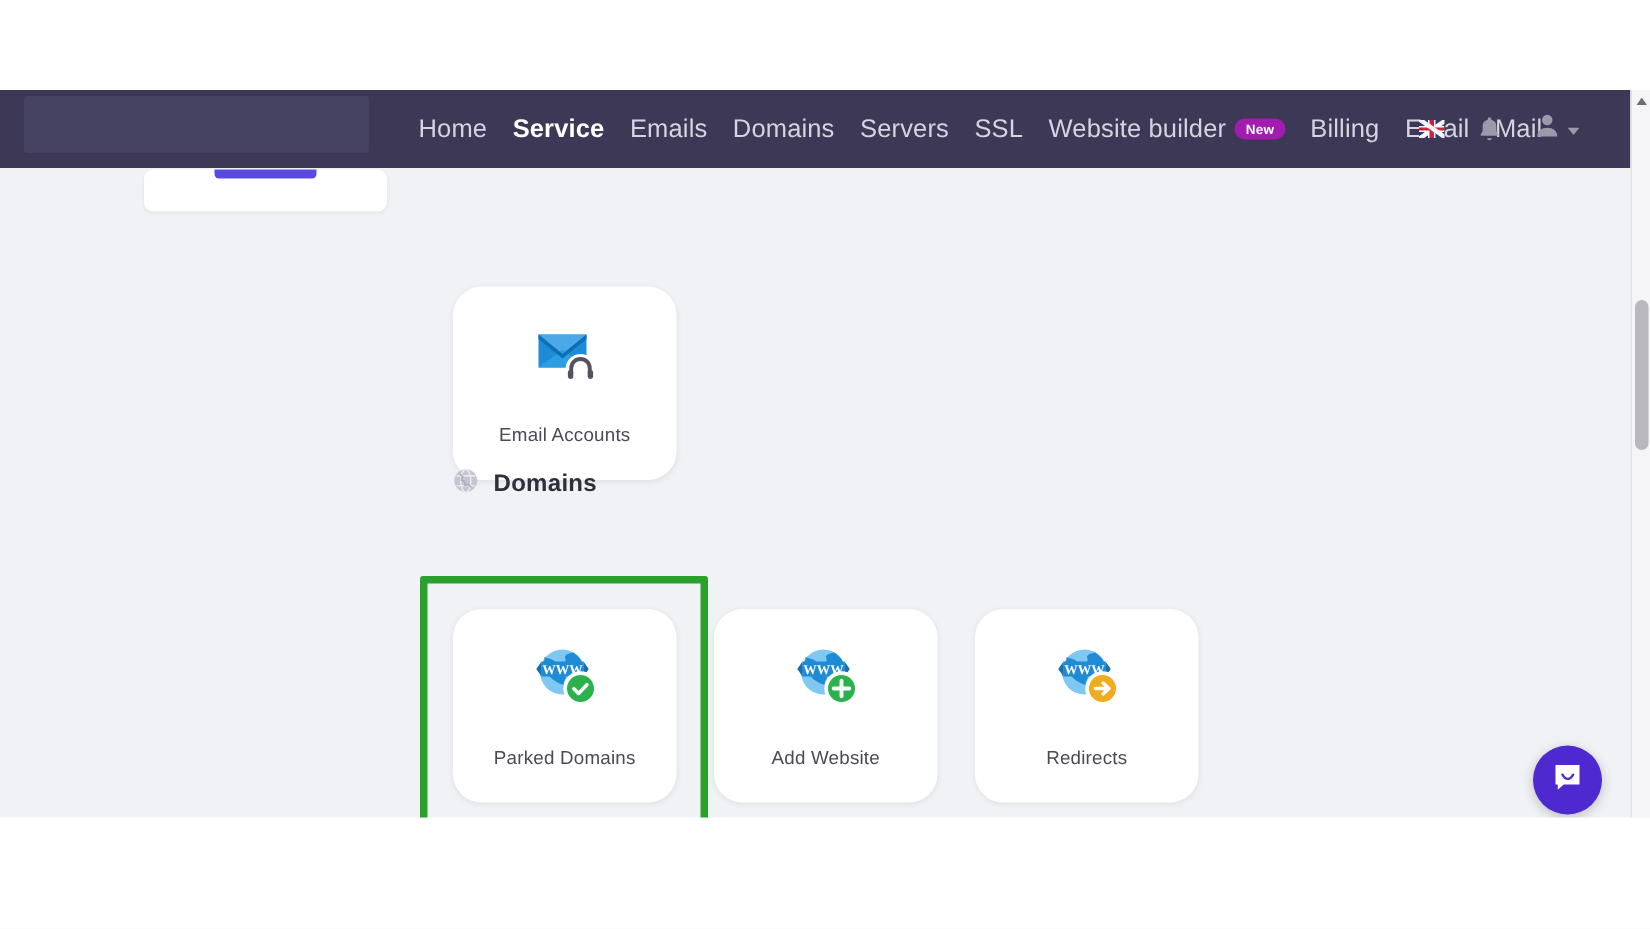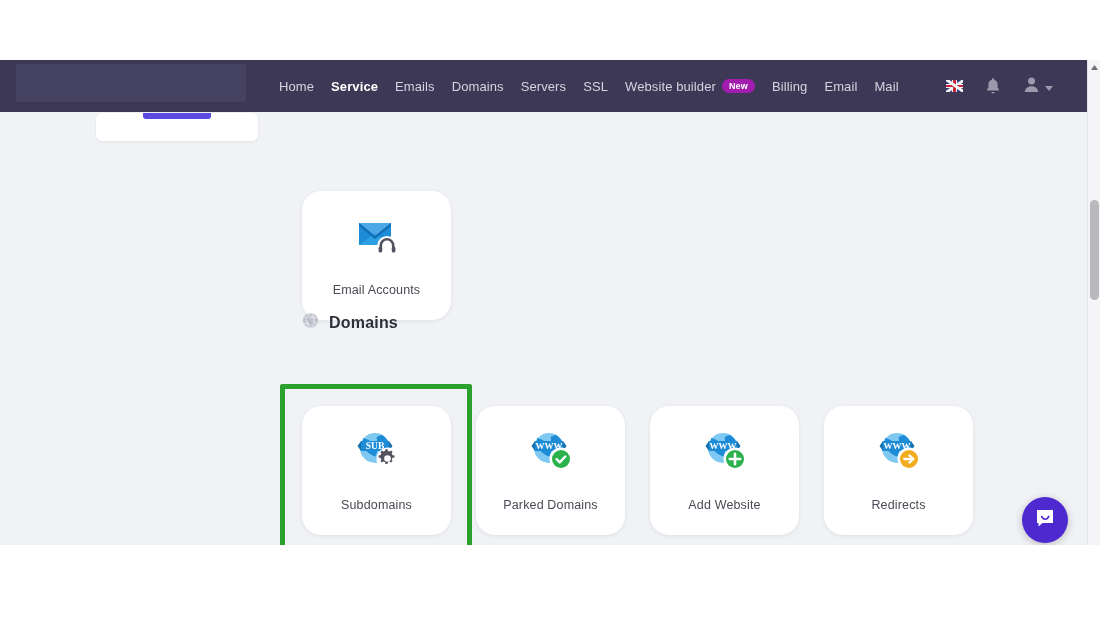--- a/index.html
+++ b/index.html
@@ -38,21 +38,21 @@
   #nav-links{
     position:absolute;
     left:279px; top:0;
     height:52px;
     display:flex;
     align-items:center;
     gap:17px;
   }
   .nav-link{
     color:#d6d4e0;
-    font-size:13px;
+    font-size:17px;
     letter-spacing:.1px;
     cursor:pointer;
     white-space:nowrap;
   }
   .nav-link.active{ color:#ffffff; font-weight:bold; }
   .nav-link-wrap{ display:flex; align-items:center; gap:6px; }
   #new-badge{
     background:#a21caf;
     color:#ffffff;
     font-size:9px;
@@ -344,36 +344,20 @@
           <path d="M2.4 5.2h12.2M2.4 11.8h12.2" stroke="#e8e9ee" stroke-width="1.1" fill="none"></path>
           <ellipse cx="8.5" cy="8.5" rx="3.4" ry="7.6" fill="none" stroke="#e8e9ee" stroke-width="1.1"></ellipse>
           <path d="M4.5 4.2l2 1.5-1 2.3 2.2 1 .4 2.6 2.3-.6 1.6 1.9" fill="none" stroke="#a9abb8" stroke-width="1"></path>
         </svg>
       </span>
       <span class="h-text">Domains</span>
     </div>
 
     <div class="card-row" style="left:302px; top:294px;">
 
-      <div class="tile">
-        <div class="tile-icon">
-          <svg width="56" height="52" viewBox="0 0 56 52">
-            <circle cx="26" cy="24" r="15" fill="#7ec8f2"></circle>
-            <path d="M14 14c3 1.5 5 1 7 3s-1 4 1 6 5 0 6 3-2 4-1 6.5c-6-1-11-6-13-11.5-0.5-2.5 0-5 0-7z" fill="#1e8bd6"></path>
-            <path d="M33 11c2.5 1.5 4.5 3.5 5.8 6-2 1-4 .5-5 2s1 3.5-1 4.5-4-1-5-3 1-4 0-6 3-3 5.2-3.5z" fill="#1e8bd6"></path>
-            <rect x="12" y="17" width="28" height="10" fill="#1e8bd6"></rect>
-            <path d="M12 17l-3.5 5 3.5 5zM40 17l3.5 5-3.5 5z" fill="#1670ae"></path>
-            <text x="26" y="25" font-family="Liberation Serif, serif" font-size="9.5" font-weight="bold" fill="#ffffff" text-anchor="middle">SUB</text>
-            <circle cx="39" cy="35" r="11.5" fill="#ffffff"></circle>
-            <path d="M39 27l1.7.58 1.43-1.06 1.43 1.48-.9 1.59.95 1.64 1.85.27v2.06l-1.85.27-.95 1.64.9 1.59-1.43 1.48-1.43-1.06-1.7.58-.48 1.85h-2.06l-.48-1.85-1.7-.58-1.43 1.06-1.43-1.48.9-1.59-.95-1.64-1.85-.27v-2.06l1.85-.27.95-1.64-.9-1.59 1.43-1.48 1.43 1.06 1.7-.58.48-1.85h2.06z" fill="#55525f"></path>
-            <circle cx="38.5" cy="34.5" r="3.3" fill="#ffffff"></circle>
-          </svg>
-        </div>
-        <div class="tile-label">Subdomains</div>
-      </div>
 
       <div class="tile">
         <div class="tile-icon">
           <svg width="56" height="52" viewBox="0 0 56 52">
             <circle cx="26" cy="24" r="15" fill="#7ec8f2"></circle>
             <path d="M14 14c3 1.5 5 1 7 3s-1 4 1 6 5 0 6 3-2 4-1 6.5c-6-1-11-6-13-11.5-0.5-2.5 0-5 0-7z" fill="#1e8bd6"></path>
             <path d="M33 11c2.5 1.5 4.5 3.5 5.8 6-2 1-4 .5-5 2s1 3.5-1 4.5-4-1-5-3 1-4 0-6 3-3 5.2-3.5z" fill="#1e8bd6"></path>
             <rect x="12" y="17" width="28" height="10" fill="#1e8bd6"></rect>
             <path d="M12 17l-3.5 5 3.5 5zM40 17l3.5 5-3.5 5z" fill="#1670ae"></path>
             <text x="26" y="25" font-family="Liberation Serif, serif" font-size="9" font-weight="bold" fill="#ffffff" text-anchor="middle">WWW</text>

